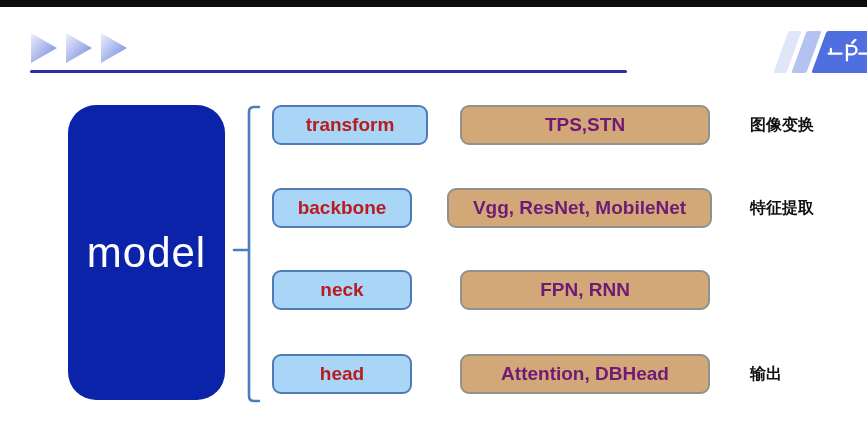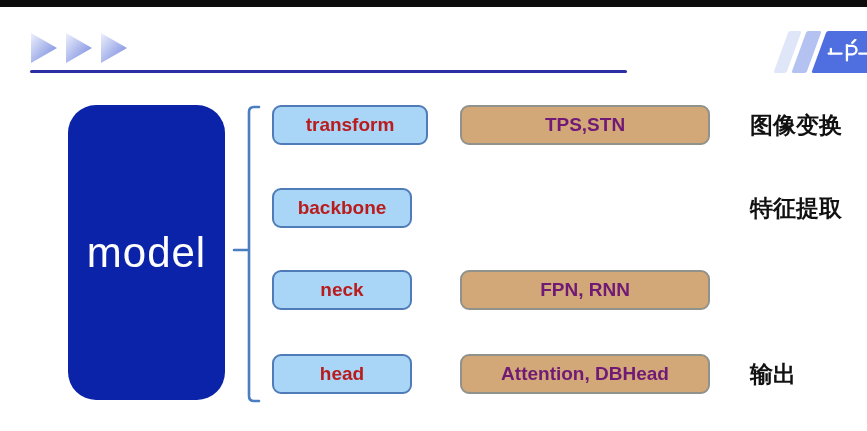--- a/index.html
+++ b/index.html
@@ -51,21 +51,21 @@
   .method-box{
     position:absolute;left:460px;top:0;height:36px;width:246px;
     background:#d2a878;border:2px solid #90928c;border-radius:9px;
     display:flex;align-items:center;justify-content:center;
     font-size:19px;font-weight:600;color:#701a75;white-space:nowrap;
   }
   .row2 .method-box{left:447px;width:261px;}
 
   .row-label{
     position:absolute;left:750px;top:0;height:40px;display:flex;align-items:center;
-    font-size:23px;font-weight:700;color:#111;white-space:nowrap;
+    font-size:16px;font-weight:700;color:#111;white-space:nowrap;
   }
 </style>
 </head>
 <body>
 
 <div id="stage">
 
   <div class="topbar"></div>
 
   <svg class="chevrons" viewBox="0 0 100 32">
@@ -109,20 +109,21 @@
   </svg>
 
   <div class="row row1">
     <div class="comp-box">transform</div>
     <div class="method-box">TPS,STN</div>
     <div class="row-label">图像变换</div>
   </div>
 
   <div class="row row2">
     <div class="comp-box">backbone</div>
+    <div class="method-box">Vgg, ResNet, MobileNet</div>
     <div class="row-label">特征提取</div>
   </div>
 
   <div class="row row3">
     <div class="comp-box">neck</div>
     <div class="method-box">FPN, RNN</div>
   </div>
 
   <div class="row row4">
     <div class="comp-box">head</div>

